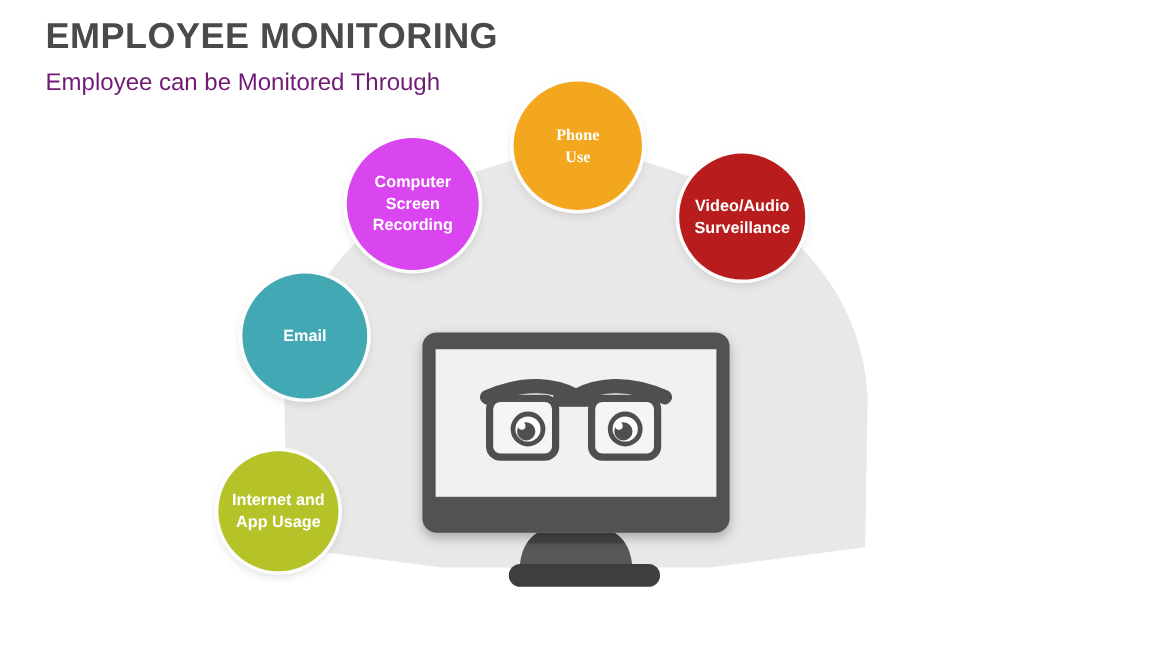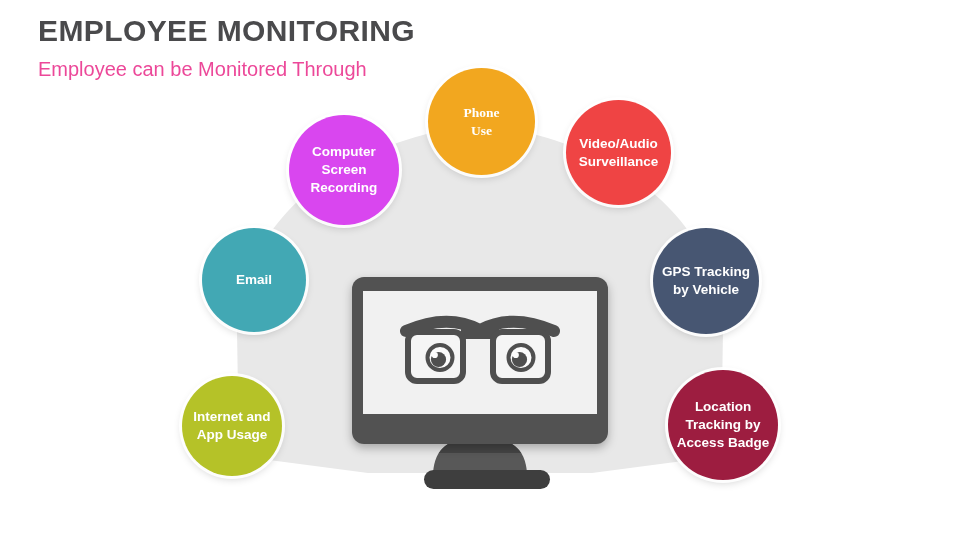--- a/index.html
+++ b/index.html
@@ -21,21 +21,21 @@
     letter-spacing: 0.4px;
     color: #4a4a4c;
   }
   .subtitle {
     position: absolute;
     left: 38px;
     top: 58px;
     margin: 0;
     font-size: 20px;
     font-weight: 400;
-    color: #ec4899;
+    color: #701a75;
   }
   .illustration {
     position: absolute;
     left: 0; top: 0;
     width: 960px;
     height: 540px;
   }
   .node {
     position: absolute;
     border-radius: 50%;
@@ -102,29 +102,20 @@
     <span>Computer
 Screen
 Recording</span>
   </div>
 
   <div class="node" style="left: 428px; top: 68px; width: 107px; height: 107px; background-color: rgb(242, 167, 31); font-family: Liberation Serif, serif;">
     <span>Phone
 Use</span>
   </div>
 
-  <div class="node" style="left: 566px; top: 100px; width: 105px; height: 105px; background-color: #ef4444;">
+  <div class="node" style="left: 566px; top: 128px; width: 105px; height: 105px; background-color: #b91c1c;">
     <span>Video/Audio
 Surveillance</span>
   </div>
 
-  <div class="node" style="left: 653px; top: 228px; width: 106px; height: 106px; background-color: rgb(71, 86, 114);">
-    <span>GPS Tracking
-by Vehicle</span>
-  </div>
 
-  <div class="node" style="left: 668px; top: 370px; width: 110px; height: 110px; background-color: rgb(157, 29, 64);">
-    <span>Location
-Tracking by
-Access Badge</span>
-  </div>
 
 </div>
 
 </body></html>

